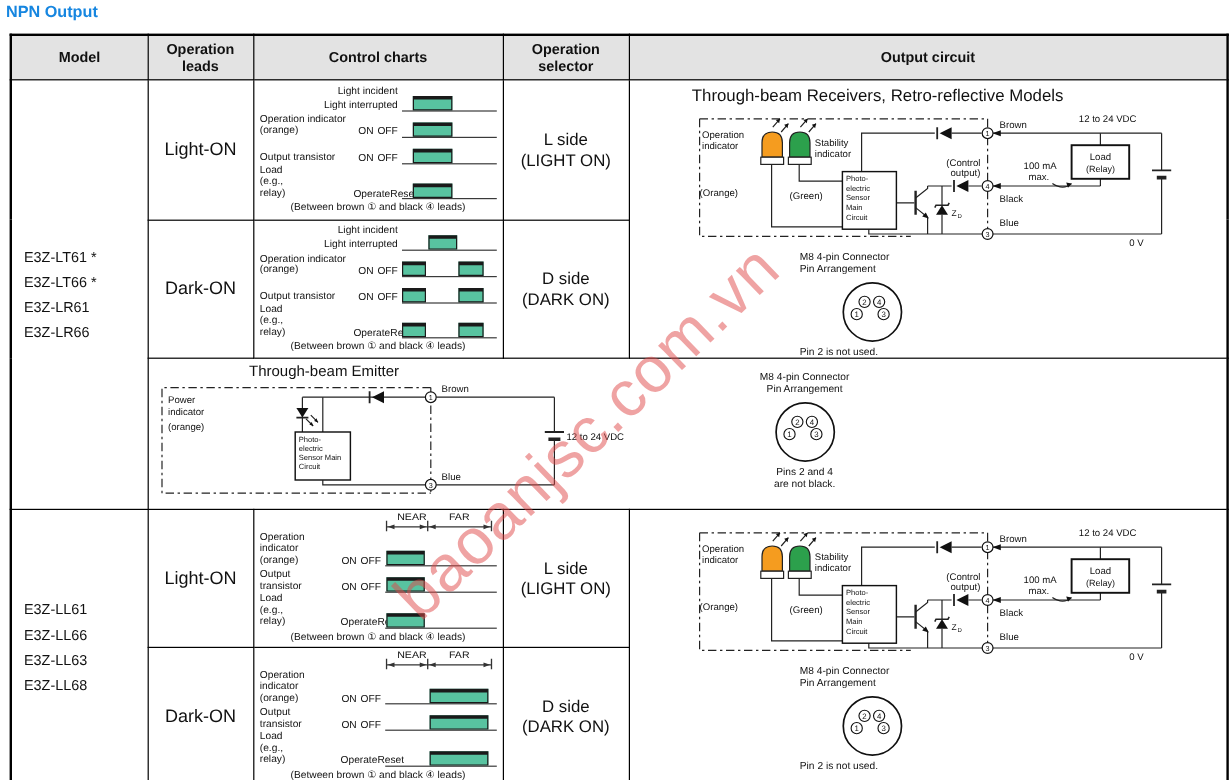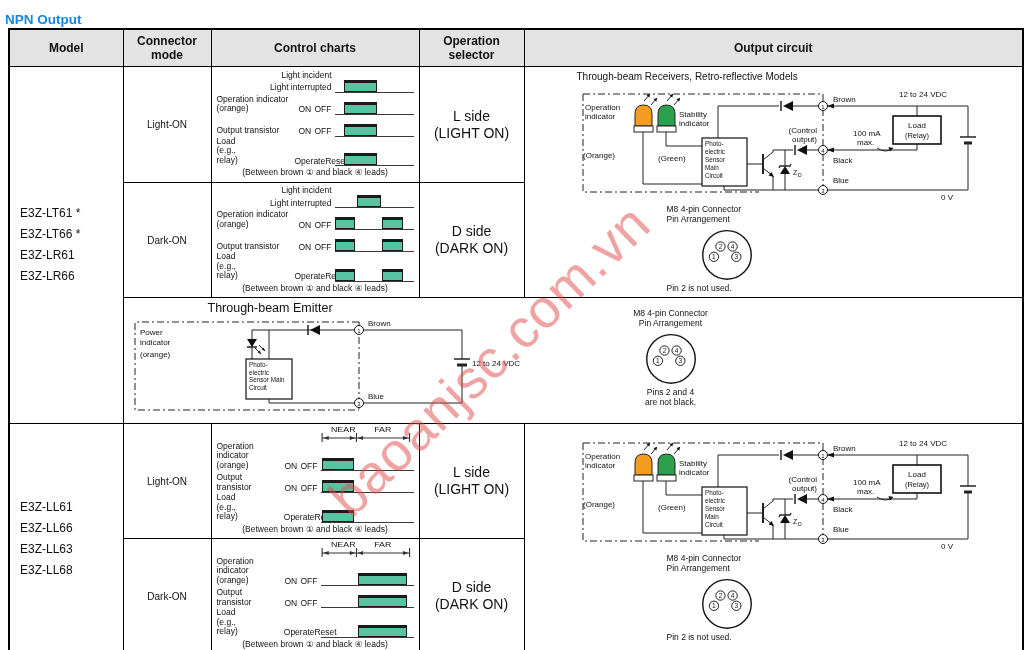--- a/index.html
+++ b/index.html
@@ -1,30 +1,30 @@
 <!DOCTYPE html>
 <html><head>
 <meta charset="utf-8">
 <style>
   * { box-sizing: border-box; }
   html,body { margin:0; padding:0; }
   body {
     width:1025px; height:650px; position:relative; overflow:hidden;
     background:#fff; font-family:"Liberation Sans", sans-serif; color:#111;
   }
-  .page-title { position:absolute; top:12px; left:5px; font-size:13.5px; font-weight:bold; color:#1686e0; }
+  .page-title { position:absolute; top:2px; left:5px; font-size:13.5px; font-weight:bold; color:#1686e0; }
   table.main {
     position:absolute; top:28px; left:8px; width:1014px;
     border-collapse:collapse; table-layout:fixed;
     border:2px solid #000; border-bottom:3px solid #000;
   }
   td, th { border:1px solid #000; padding:4px; vertical-align:middle; }
   thead th { background:#e3e3e3; font-size:12px; font-weight:bold; height:34px; line-height:14px; }
   .model-cell { font-size:12px; text-align:left; padding-left:10px; line-height:21px; background:#fff; }
-  .mode-cell { font-size:10px; text-align:center; }
+  .mode-cell { font-size:15px; text-align:center; }
   .sel-cell  { font-size:14px; text-align:center; line-height:17px; }
   .tc-cell   { vertical-align:middle; padding:4px 5px; }
   .circ-cell { vertical-align:top; padding:0; }
   .emit-cell { vertical-align:top; position:relative; padding:0; }
 
   
   .tc { display:flex; flex-direction:column; justify-content:flex-end; height:106px; font-size:8.5px; line-height:9.5px; }
   .tc3 { height:106px; }
   .tcrow { display:flex; align-items:flex-end; }
   .lab  { width:118px; display:flex; align-items:flex-end; }
@@ -37,21 +37,21 @@
   .wave::after { content:""; position:absolute; left:0; right:0; bottom:0; height:1px; background:#3a3a3a; }
   .pulse { position:absolute; bottom:1px; height:12px; background:#58c3a0; border:1px solid #1a1a1a; border-top-width:3px; }
   .cap { text-align:center; font-size:8.5px; padding-top:2px; white-space:nowrap; }
   .nfrow { display:flex; }
   .nfsp { width:104px; }
   .nf { flex:1; height:17px; }
   .nf text { font-size:8px; fill:#111; }
   .nf line { stroke:#333; stroke-width:1; }
 
   
-  .circ-head { margin:4px 0 1px 52px; font-size:10px; }
+  .circ-head { margin:4px 0 1px 52px; font-size:14px; }
   .circsvg { display:block; margin:2px 0 0 2px; }
   .m8 { margin:2px 0 0 142px; width:120px; font-size:8.5px; line-height:10px; }
   .m8 svg { display:block; margin:2px auto 1px auto; }
   .m8 .m8n { white-space:nowrap; }
 
   
   .emit-title { position:absolute; left:84px; top:3px; font-size:12.5px; }
   .emitsvg { position:absolute; left:8px; top:16px; }
   .m8e { position:absolute; left:482px; top:10px; margin:0; width:130px; text-align:center; }
 
@@ -194,21 +194,21 @@
   <colgroup>
       <col style="width:114px">
       <col style="width:88px">
       <col style="width:208px">
       <col style="width:105px">
       <col style="width:499px">
     </colgroup>
   <thead>
     <tr style="height:34px">
       <th>Model</th>
-      <th>Connector mode</th>
+      <th>Operation leads</th>
       <th>Control charts</th>
       <th>Operation selector</th>
       <th>Output circuit</th>
     </tr>
   </thead>
   <tbody>
 
     <tr style="height:116px">
       <td class="model-cell" rowspan="3">
         <div>E3Z-LT61 *</div>

